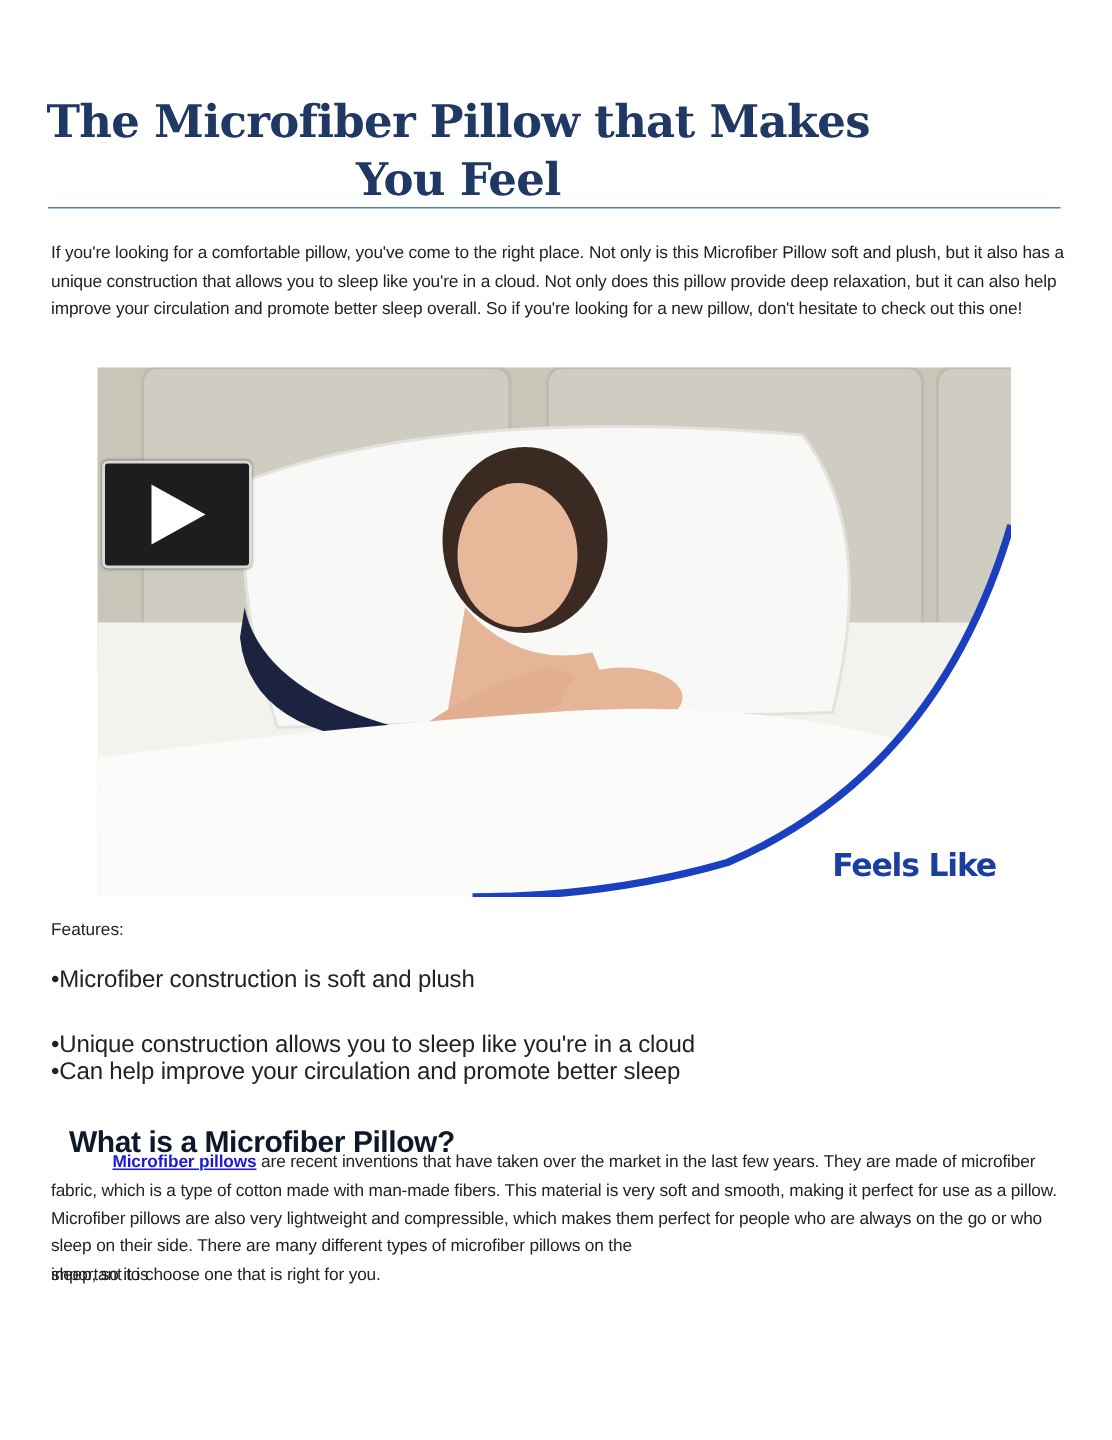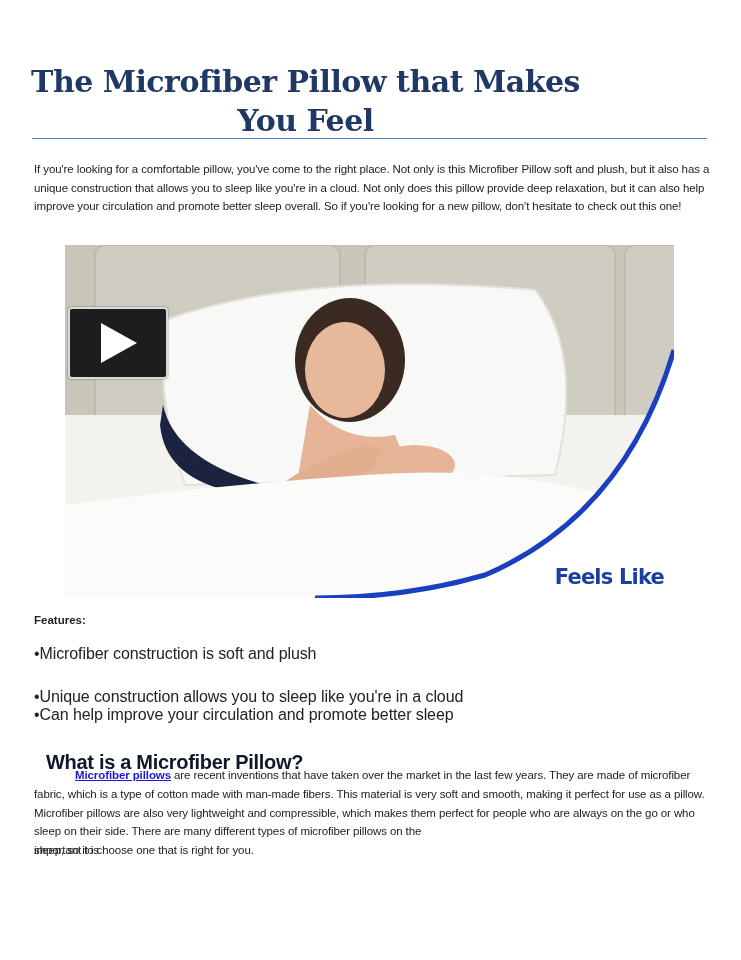--- a/index.html
+++ b/index.html
@@ -90,21 +90,21 @@
       font-size: 21px;
       line-height: 27px;
       color: #1a3fa0;
       letter-spacing: -0.8px;
     }
     .features-label {
       position: absolute;
       left: 34px;
       top: 614px;
       font-size: 11.5px;
-      font-weight: bold;
+      font-weight: normal;
       color: #222;
       margin: 0;
     }
     .feature-item {
       position: absolute;
       left: 34px;
       font-size: 16px;
       color: #222;
       margin: 0;
       letter-spacing: -0.1px;

